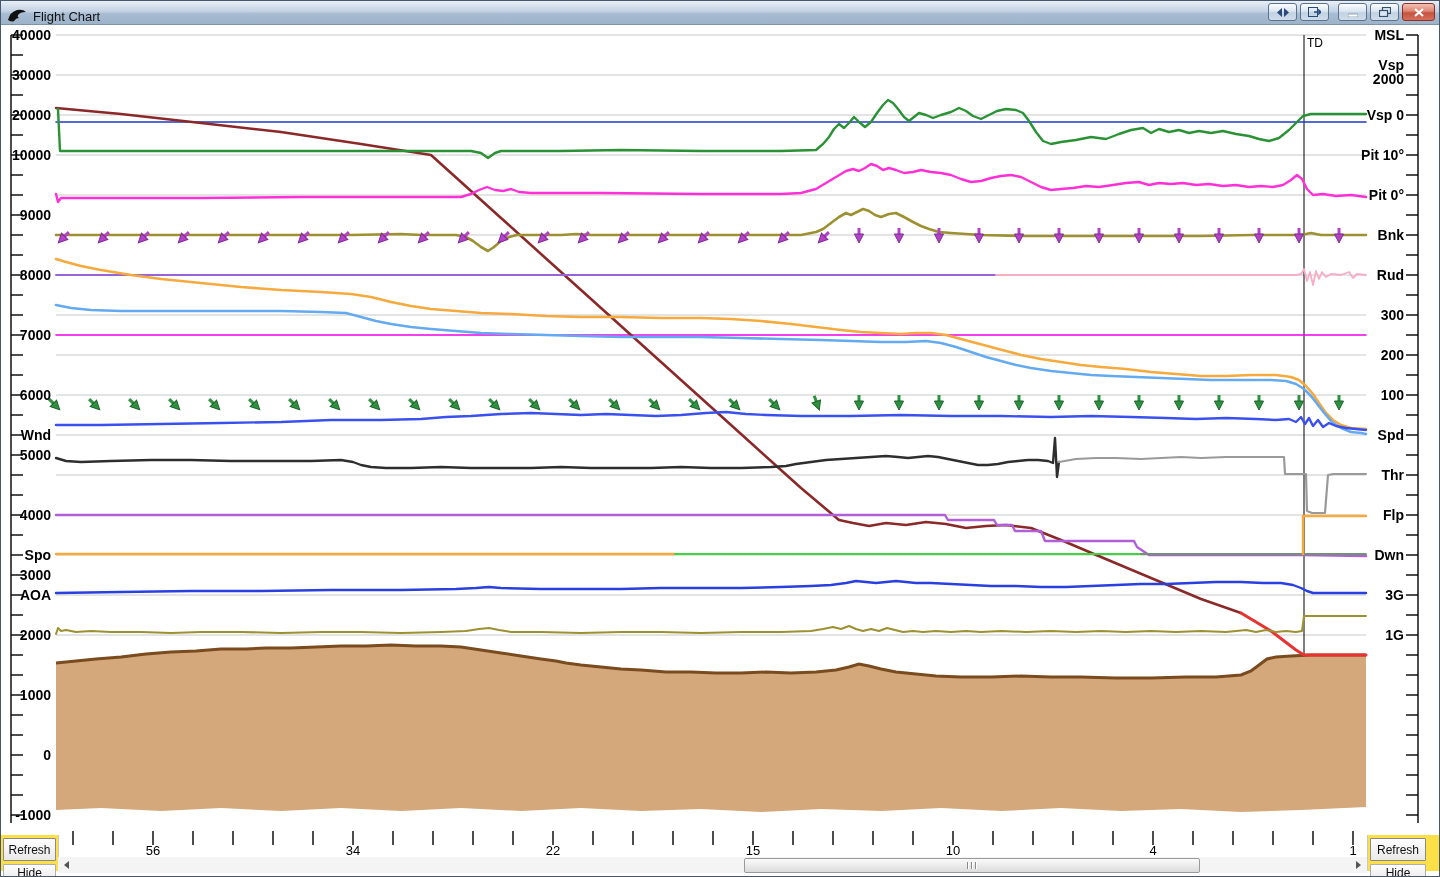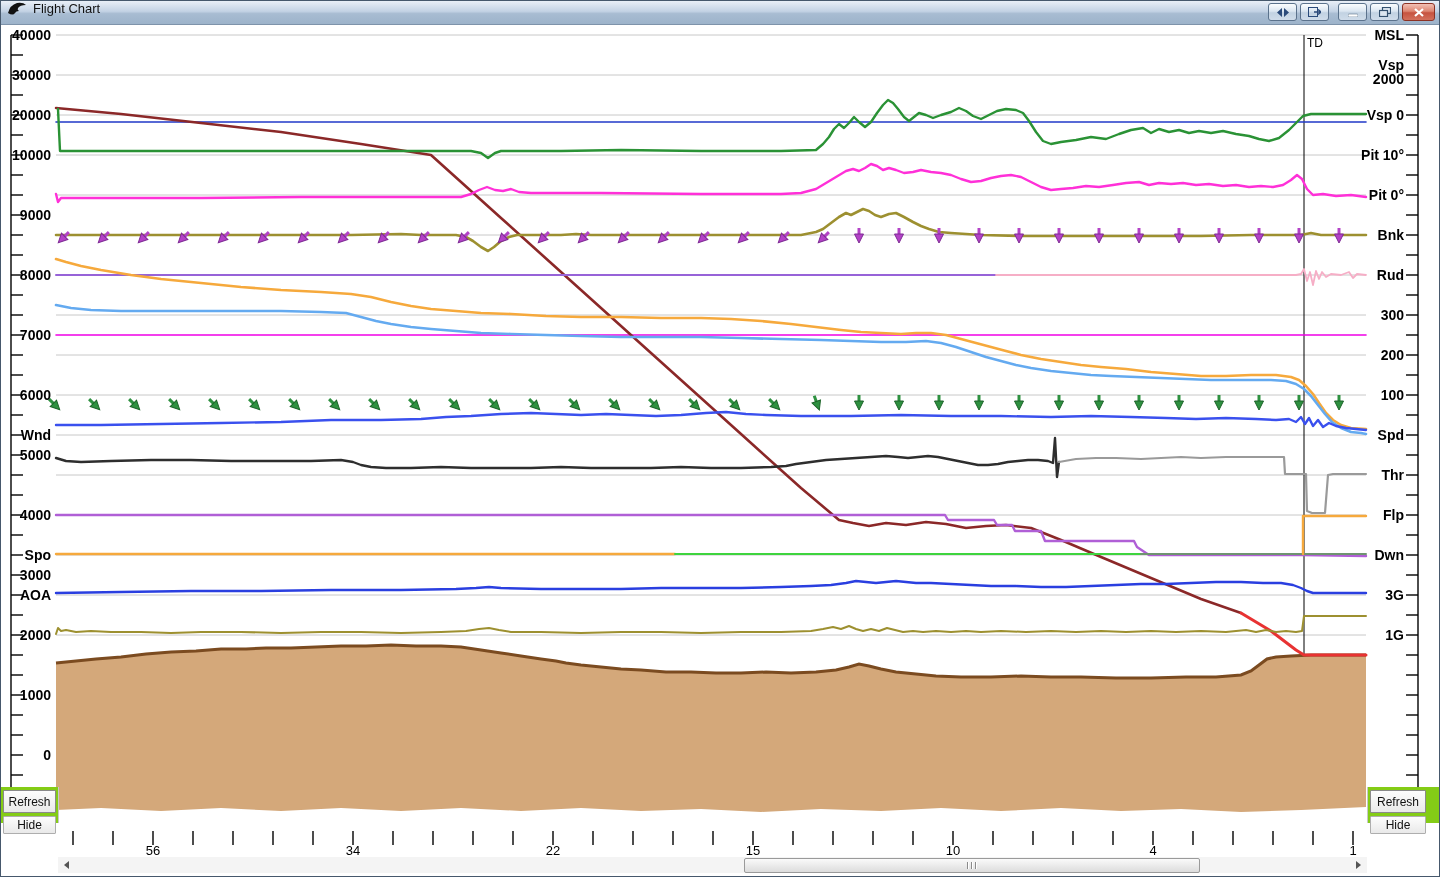--- a/index.html
+++ b/index.html
@@ -1,33 +1,33 @@
 <!DOCTYPE html>
 <html><head>
 <meta charset="utf-8">
 <style>
   html,body{margin:0;padding:0;background:#666;}
   #window{position:relative;width:1440px;height:877px;background:#ffffff;overflow:hidden;
     font-family:"Liberation Sans",sans-serif;border:1px solid #46586c;box-sizing:border-box;}
   
   .titlebar{position:absolute;left:0;top:0;width:100%;height:23px;
     background:linear-gradient(#e9eff7 0%,#c3d2e4 45%,#a8bcd2 55%,#9db3ca 100%);
-    border-bottom:1px solid #7e93aa;display:flex;align-items:flex-start;}
+    border-bottom:1px solid #7e93aa;display:flex;align-items:flex-end;}
   .app-icon{width:20px;height:16px;margin-left:6px;display:inline-block;}
   .title-text{font-size:13px;color:#111;margin-left:6px;}
   .tb-controls{position:absolute;right:4px;top:2px;display:flex;gap:3px;}
   .tb-btn{width:29px;height:18px;border:1px solid #5b728c;border-radius:3px;padding:0;
     background:linear-gradient(#fbfdfe,#dbe6f1 45%,#c2d2e2 55%,#cfdcea);display:flex;align-items:center;justify-content:center;cursor:default;}
   .tb-btn.gap{margin-left:6px;}
   .tb-btn.close-btn{width:33px;border:1px solid #8c3224;
     background:linear-gradient(#f3c0b4,#dd8672 45%,#c65340 55%,#d3705c);}
   
   #chart-svg{position:absolute;left:0;top:24px;}
   
-  .footer-col{position:absolute;top:786px;height:36px;background:#84cc16;}
+  .footer-col{position:absolute;top:834px;height:36px;background:#fde047;}
   .footer-col.left{left:0;width:57px;border-right:1px solid #c8c8c8;}
   .footer-col.right{left:1366px;width:74px;border-left:1px solid #c8c8c8;}
   .f-btn{position:absolute;font-size:12px;color:#111;background:linear-gradient(#fdfdfd,#e9e9e9);
     border:1px solid #8a8a8a;border-radius:1px;padding:0;cursor:default;}
   .f-btn.refresh-l{left:2px;top:3px;width:53px;height:23px;}
   .f-btn.hide-l{left:2px;top:29px;width:53px;height:18px;border-color:#aeaeae;}
   .f-btn.refresh-r{left:2px;top:3px;width:56px;height:23px;}
   .f-btn.hide-r{left:2px;top:29px;width:56px;height:18px;border-color:#aeaeae;}
   
   .hscroll{position:absolute;left:57px;top:856px;width:1309px;height:16px;background:#f4f4f4;}

